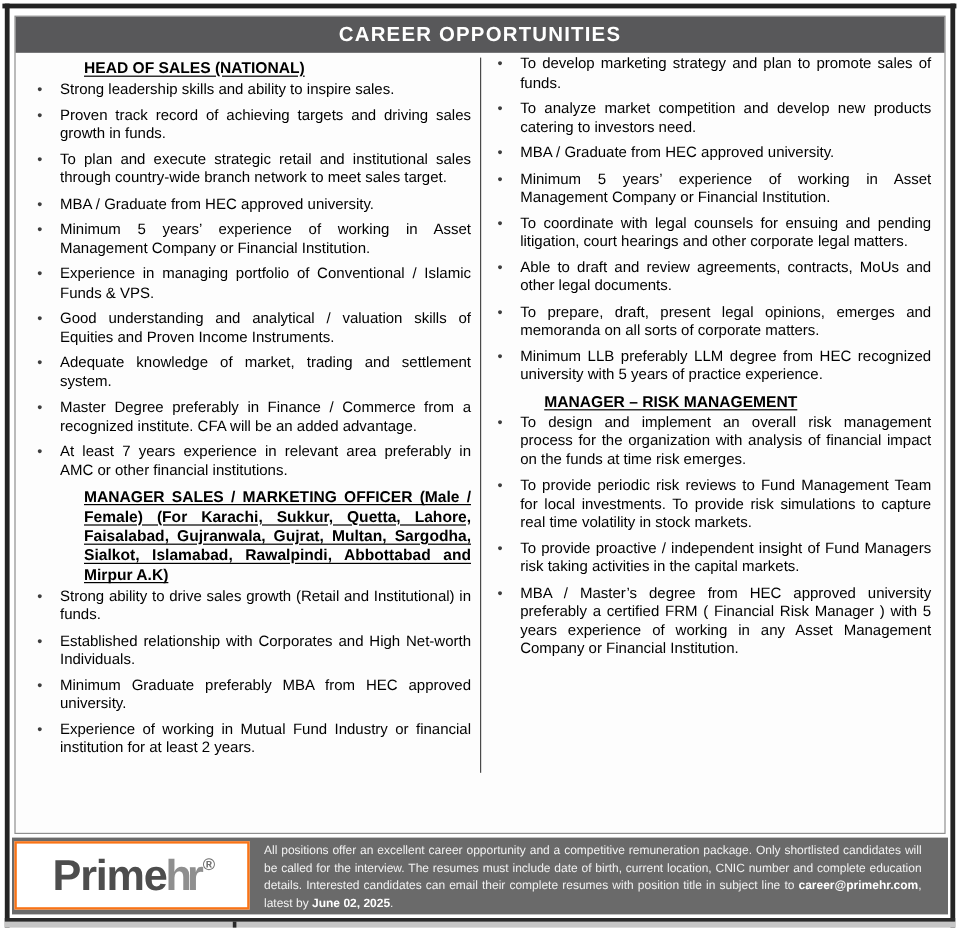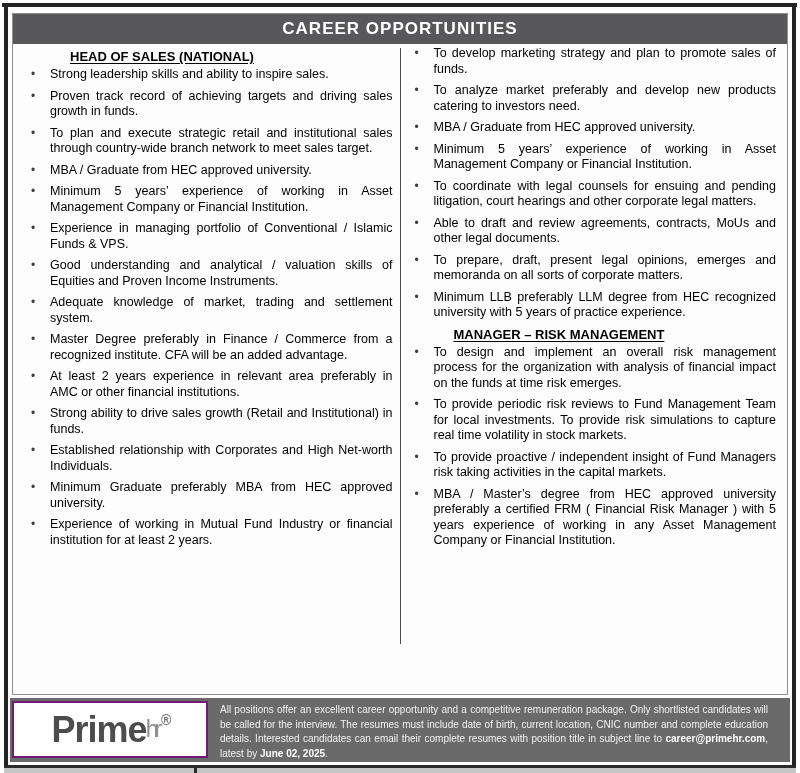--- a/index.html
+++ b/index.html
@@ -38,25 +38,25 @@
   .bullet-row{display:flex;margin:0 0 6px 0;}
   .bullet-dot{flex:0 0 26px;padding-left:7px;box-sizing:border-box;font-size:12px;line-height:15.5px;color:#3e3e3e;}
   .bullet-text{flex:1 1 auto;font-size:12.5px;line-height:15.5px;text-align:justify;color:#000000;}
 
   .footer{
     position:absolute;left:10px;top:698px;width:780px;height:64px;
     background:var(--footer,#6a6a6a);box-sizing:border-box;
   }
   .logo-box{
     position:absolute;left:2px;top:3px;width:196px;height:57px;
-    background:#ffffff;border:2px solid #701a75;box-sizing:border-box;
+    background:#ffffff;border:2px solid #f97316;box-sizing:border-box;
     display:flex;align-items:center;justify-content:center;
   }
   .logo-prime{font-size:36px;font-weight:bold;color:var(--logoPrime,#4d4d4d);letter-spacing:-1px;}
-  .logo-hr{font-size:23px;font-weight:normal;color:var(--logoHr,#8f8f8f);letter-spacing:-4px;margin-left:-1px;}
+  .logo-hr{font-size:36px;font-weight:bold;color:var(--logoHr,#8f8f8f);letter-spacing:-4px;margin-left:-1px;}
   .logo-reg{font-size:14px;color:#6f6f6f;vertical-align:top;position:relative;top:-10px;left:3px;font-weight:bold;}
   .footer-text{
     position:absolute;left:210px;right:22px;top:5px;
     color:#f2f2f2;font-size:10px;line-height:1.45;text-align:justify;
   }
   .footer-text b{color:#ffffff;}
 
   .next-ad-strip{
     position:absolute;left:4px;top:765px;width:792px;height:8px;
     background:#c6c6c6;border-top:3px solid #2a2a2a;box-sizing:border-box;
@@ -111,24 +111,25 @@
           <div class="bullet-row">
             <span class="bullet-dot">•</span>
             <span class="bullet-text">Adequate knowledge of market, trading and settlement system.</span>
           </div>
           <div class="bullet-row">
             <span class="bullet-dot">•</span>
             <span class="bullet-text">Master Degree preferably in Finance / Commerce from a recognized institute. CFA will be an added advantage.</span>
           </div>
           <div class="bullet-row">
             <span class="bullet-dot">•</span>
-            <span class="bullet-text">At least 2 years experience in relevant area preferably in AMC or other financial institutions.</span>
-          </div>
-        </div>
-        <div class="section">
+            <span class="bullet-text">At least 7 years experience in relevant area preferably in AMC or other financial institutions.</span>
+          </div>
+        </div>
+        <div class="section">
+          <div class="section-heading">MANAGER SALES / MARKETING OFFICER (Male / Female) (For Karachi, Sukkur, Quetta, Lahore, Faisalabad, Gujranwala, Gujrat, Multan, Sargodha, Sialkot, Islamabad, Rawalpindi, Abbottabad and Mirpur A.K)</div>
           <div class="bullet-row">
             <span class="bullet-dot">•</span>
             <span class="bullet-text">Strong ability to drive sales growth (Retail and Institutional) in funds.</span>
           </div>
           <div class="bullet-row">
             <span class="bullet-dot">•</span>
             <span class="bullet-text">Established relationship with Corporates and High Net-worth Individuals.</span>
           </div>
           <div class="bullet-row">
             <span class="bullet-dot">•</span>
@@ -142,21 +143,21 @@
       </div>
     <div class="col-divider"></div>
     <div class="col" id="col-right">
         <div class="section">
           <div class="bullet-row">
             <span class="bullet-dot">•</span>
             <span class="bullet-text">To develop marketing strategy and plan to promote sales of funds.</span>
           </div>
           <div class="bullet-row">
             <span class="bullet-dot">•</span>
-            <span class="bullet-text">To analyze market preferably and develop new products catering to investors need.</span>
+            <span class="bullet-text">To analyze market competition and develop new products catering to investors need.</span>
           </div>
           <div class="bullet-row">
             <span class="bullet-dot">•</span>
             <span class="bullet-text">MBA / Graduate from HEC approved university.</span>
           </div>
           <div class="bullet-row">
             <span class="bullet-dot">•</span>
             <span class="bullet-text">Minimum 5 years’ experience of working in Asset Management Company or Financial Institution.</span>
           </div>
         </div>

